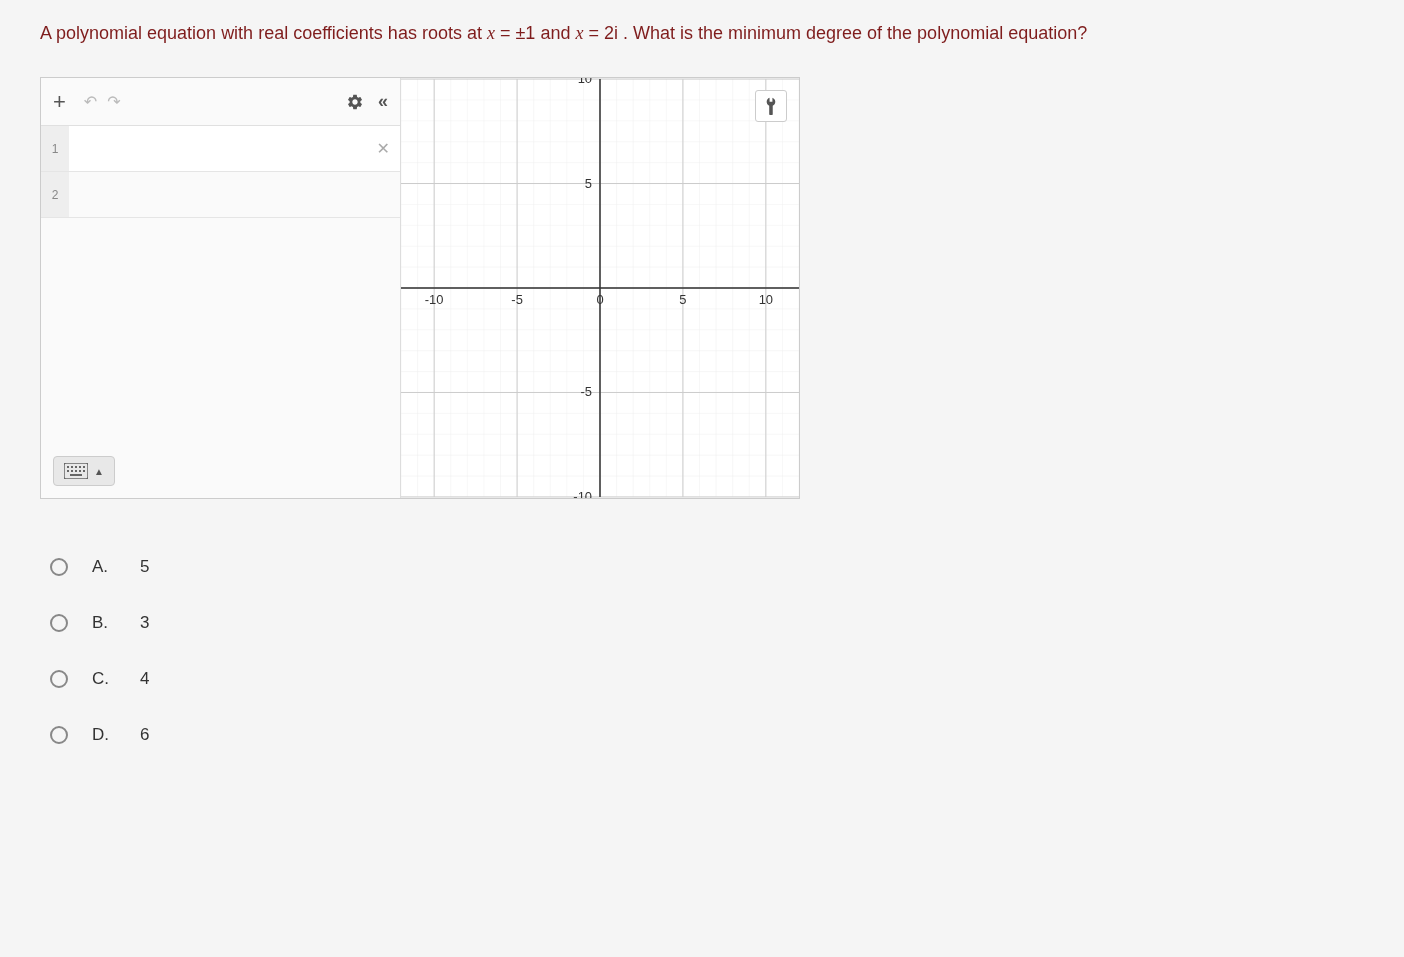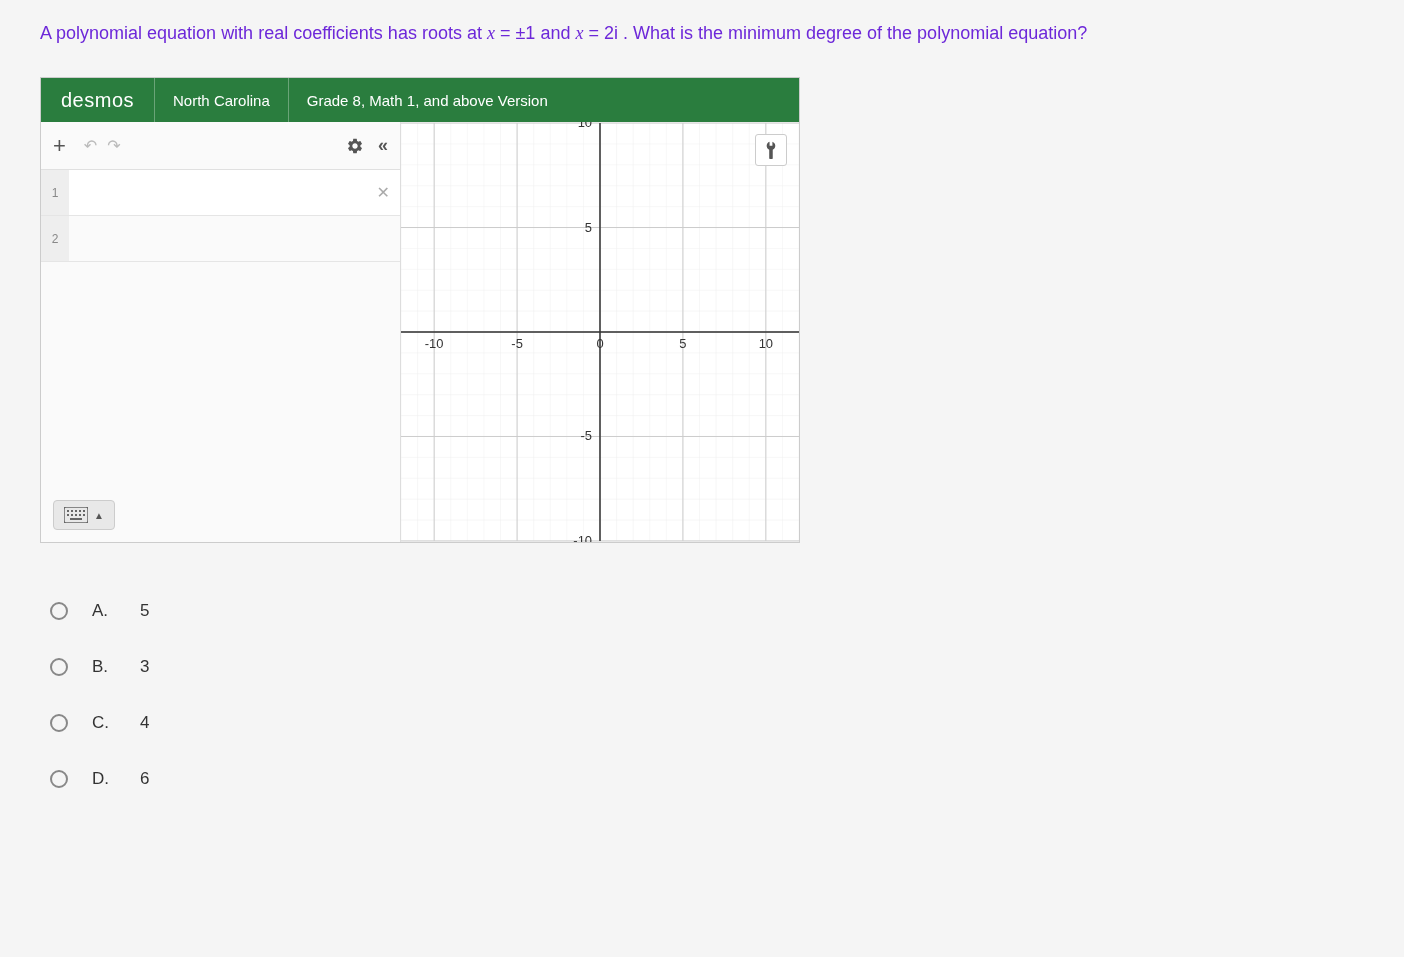--- a/index.html
+++ b/index.html
@@ -8,21 +8,21 @@
       box-sizing: border-box;
     }
     body {
       font-family: Arial, sans-serif;
       background: #f5f5f5;
       padding: 20px 40px;
       color: #333;
     }
     .question-text {
       font-size: 18px;
-      color: #6d28d9;
+      color: #7f1d1d;
       margin-bottom: 30px;
       line-height: 1.5;
     }
     .math-var {
       font-style: italic;
       font-family: 'Times New Roman', serif;
     }
     .desmos-container {
       border: 1px solid #ccc;
       background: #fff;
@@ -217,25 +217,20 @@
   <span>A polynomial equation with real coefficients has roots at </span>
   <span class="math-var">x</span>
   <span> = ±1</span>
   <span> and </span>
   <span class="math-var">x</span>
   <span> = 2i</span>
   <span>. What is the minimum degree of the polynomial equation?</span>
 </div>
 
 <div class="desmos-container">
-  <div class="desmos-header">
-    <div class="desmos-logo">desmos</div>
-    <div class="desmos-region">North Carolina</div>
-    <div class="desmos-version">Grade 8, Math 1, and above Version</div>
-  </div>
   <div class="desmos-body">
     <div class="expression-panel">
       <div class="expression-toolbar">
         <div class="toolbar-left">
           <span class="plus-icon">+</span>
           <div class="undo-redo">
             <span class="undo-icon">↶</span>
             <span class="redo-icon">↷</span>
           </div>
         </div>

